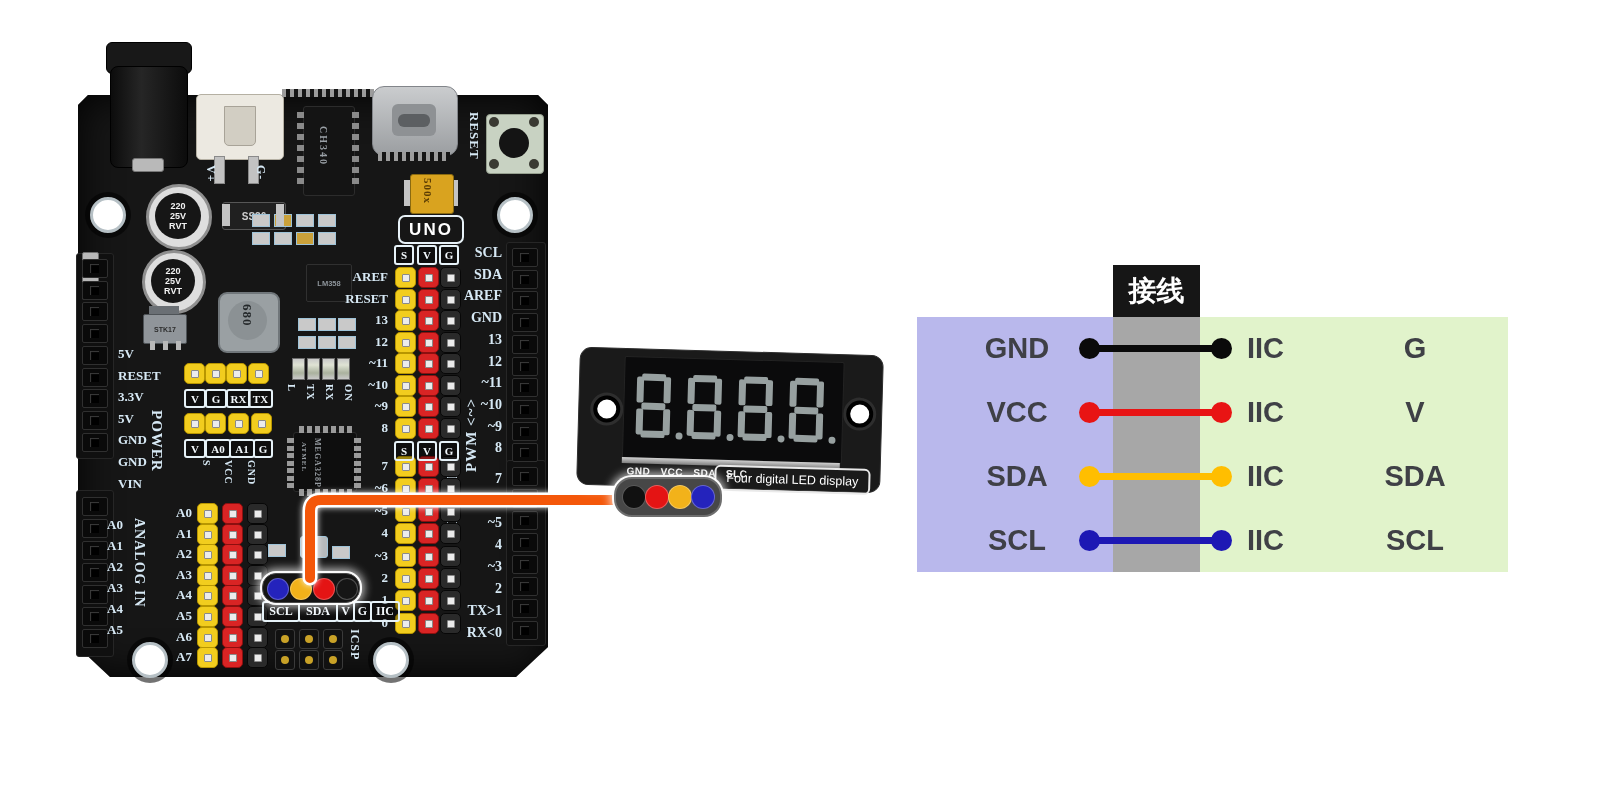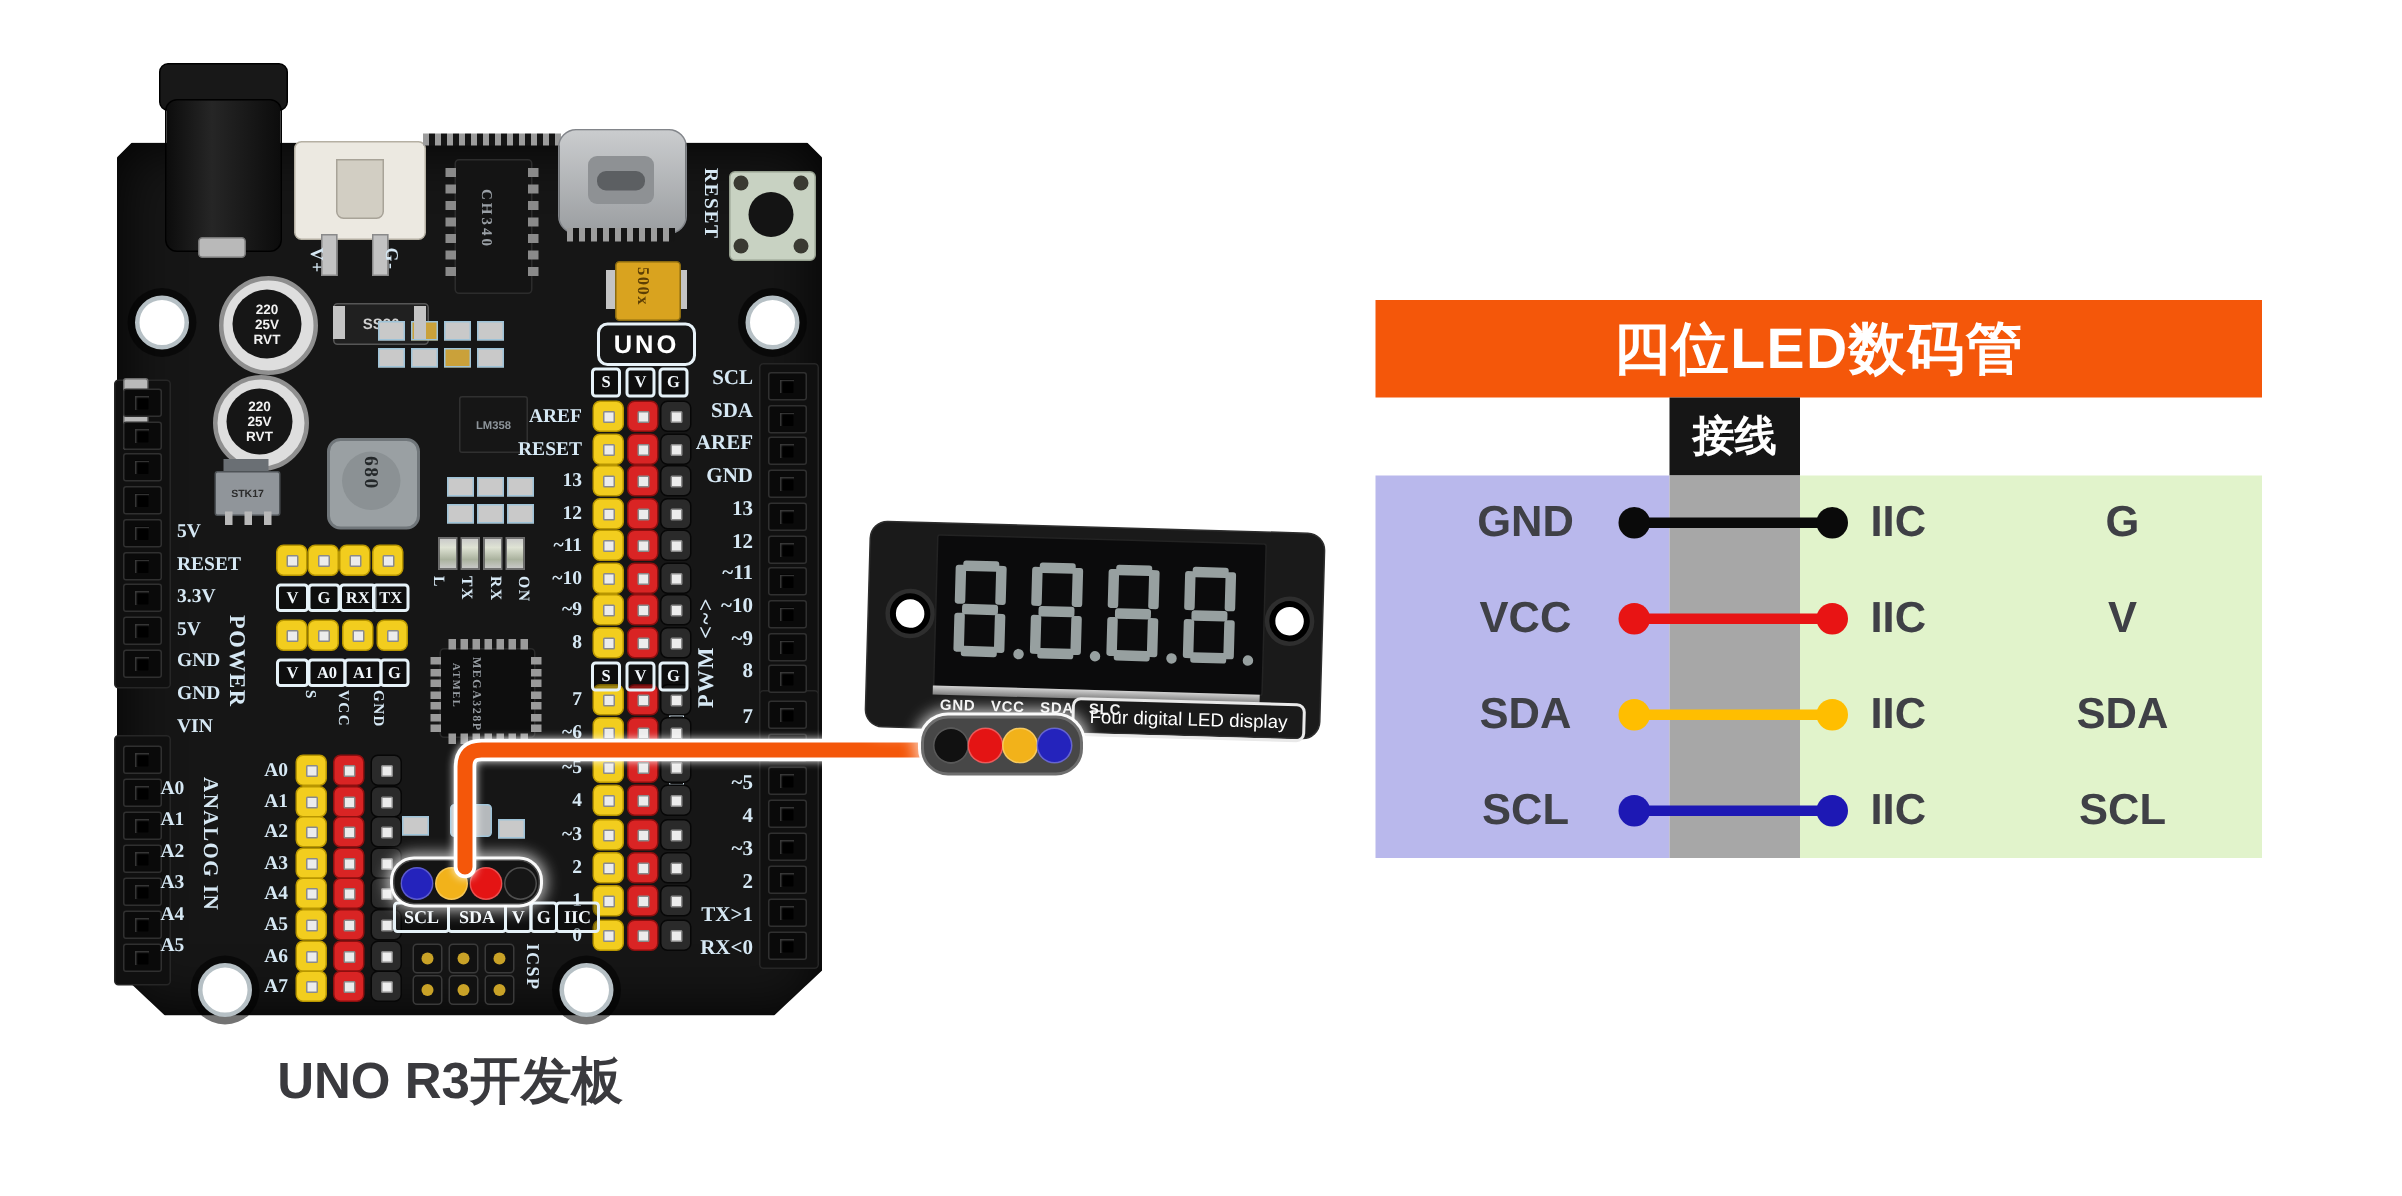--- a/index.html
+++ b/index.html
@@ -429,21 +429,20 @@
       <div style="position: absolute; left: 323px; top: 650px; width: 18px; height: 18px; background: rgb(17, 17, 17); border: 1px solid rgb(58, 58, 58); border-radius: 3px; z-index: 4;">
         <div style="position: absolute; left: 5px; top: 5px; width: 8px; height: 8px; background: rgb(201, 162, 39); border-radius: 50%;"></div>
       </div>
       <div class="boxlabel" style="left: 262px; top: 601px; width: 34px; height: 17px; font-size: 12px;">SCL</div>
       <div class="boxlabel" style="left: 298px; top: 601px; width: 36px; height: 17px; font-size: 12px;">SDA</div>
       <div class="boxlabel" style="left: 336px; top: 601px; width: 15px; height: 17px; font-size: 12px;">V</div>
       <div class="boxlabel" style="left: 353px; top: 601px; width: 15px; height: 17px; font-size: 12px;">G</div>
       <div class="boxlabel" style="left: 370px; top: 601px; width: 26px; height: 17px; font-size: 12px;">IIC</div>
     </div>
 
-  <div class="board-caption">UNO R3开发板</div>
 
   <svg class="abs" width="1601" height="797" style="left:0;top:0;z-index:5;pointer-events:none;">
     <g style="filter:drop-shadow(0 0 3px rgba(255,255,255,.9));">
       <path d="M 310 578 V 511 Q 310 500 321 500 H 634" fill="none" stroke="#ffffff" stroke-width="15" stroke-linecap="round"></path>
       <path id="wire-core" d="M 310 578 V 511 Q 310 500 321 500 H 634" fill="none" stroke="#f4570a" stroke-width="10" stroke-linecap="round"></path>
     </g>
   </svg>
 
   <div class="module glow">
     <div class="abs" style="left:11px;top:44px;width:27px;height:27px;border-radius:50%;background:#000;border:3px solid #2e2e2e;"></div>
@@ -504,21 +503,20 @@
   </div>
 
   <div class="abs glow" id="module-connector" style="left:614px;top:477px;width:104px;height:36px;background:#474747;border:2px solid #6e6e6e;border-radius:18px;z-index:6;">
       <div class="dot" style="left: 6px; top: 6px; width: 22px; height: 22px; background: rgb(17, 17, 17); border: 1px solid rgba(255, 255, 255, 0.3);"></div>
       <div class="dot" style="left: 29px; top: 6px; width: 22px; height: 22px; background: rgb(228, 20, 20); border: 1px solid rgba(255, 255, 255, 0.3);"></div>
       <div class="dot" style="left: 52px; top: 6px; width: 22px; height: 22px; background: rgb(242, 178, 26); border: 1px solid rgba(255, 255, 255, 0.3);"></div>
       <div class="dot" style="left: 75px; top: 6px; width: 22px; height: 22px; background: rgb(36, 35, 188); border: 1px solid rgba(255, 255, 255, 0.3);"></div>
     </div>
 
   <div class="wtable">
-    <div class="wtitle" style="background: rgb(244, 87, 10);">四位LED数码管</div>
     <div class="whead" style="left: 196px; width: 87px; background: rgb(22, 22, 22);">接线</div>
     <div class="wcol" style="left: 0px; width: 196px; background: rgb(185, 184, 236);"></div>
     <div class="wcol" style="left: 196px; width: 87px; background: rgb(167, 167, 167);"></div>
     <div class="wcol" style="left: 283px; width: 308px; background: rgb(225, 243, 203);"></div>
     <div id="wrows" class="abs" style="left:0;top:117px;width:591px;height:255px;">
         <div class="wrow" style="top: 0px;">
           <div class="cell" style="left: 25px; width: 150px; justify-content: center; color: rgb(63, 64, 70);">GND</div>
           <div class="wline" style="left: 173px; width: 132px; top: 28.4px; background: rgb(10, 10, 10);"></div>
           <div class="wdot" style="left: 162px; top: 21.4px; background: rgb(10, 10, 10);"></div>
           <div class="wdot" style="left: 294px; top: 21.4px; background: rgb(10, 10, 10);"></div>

